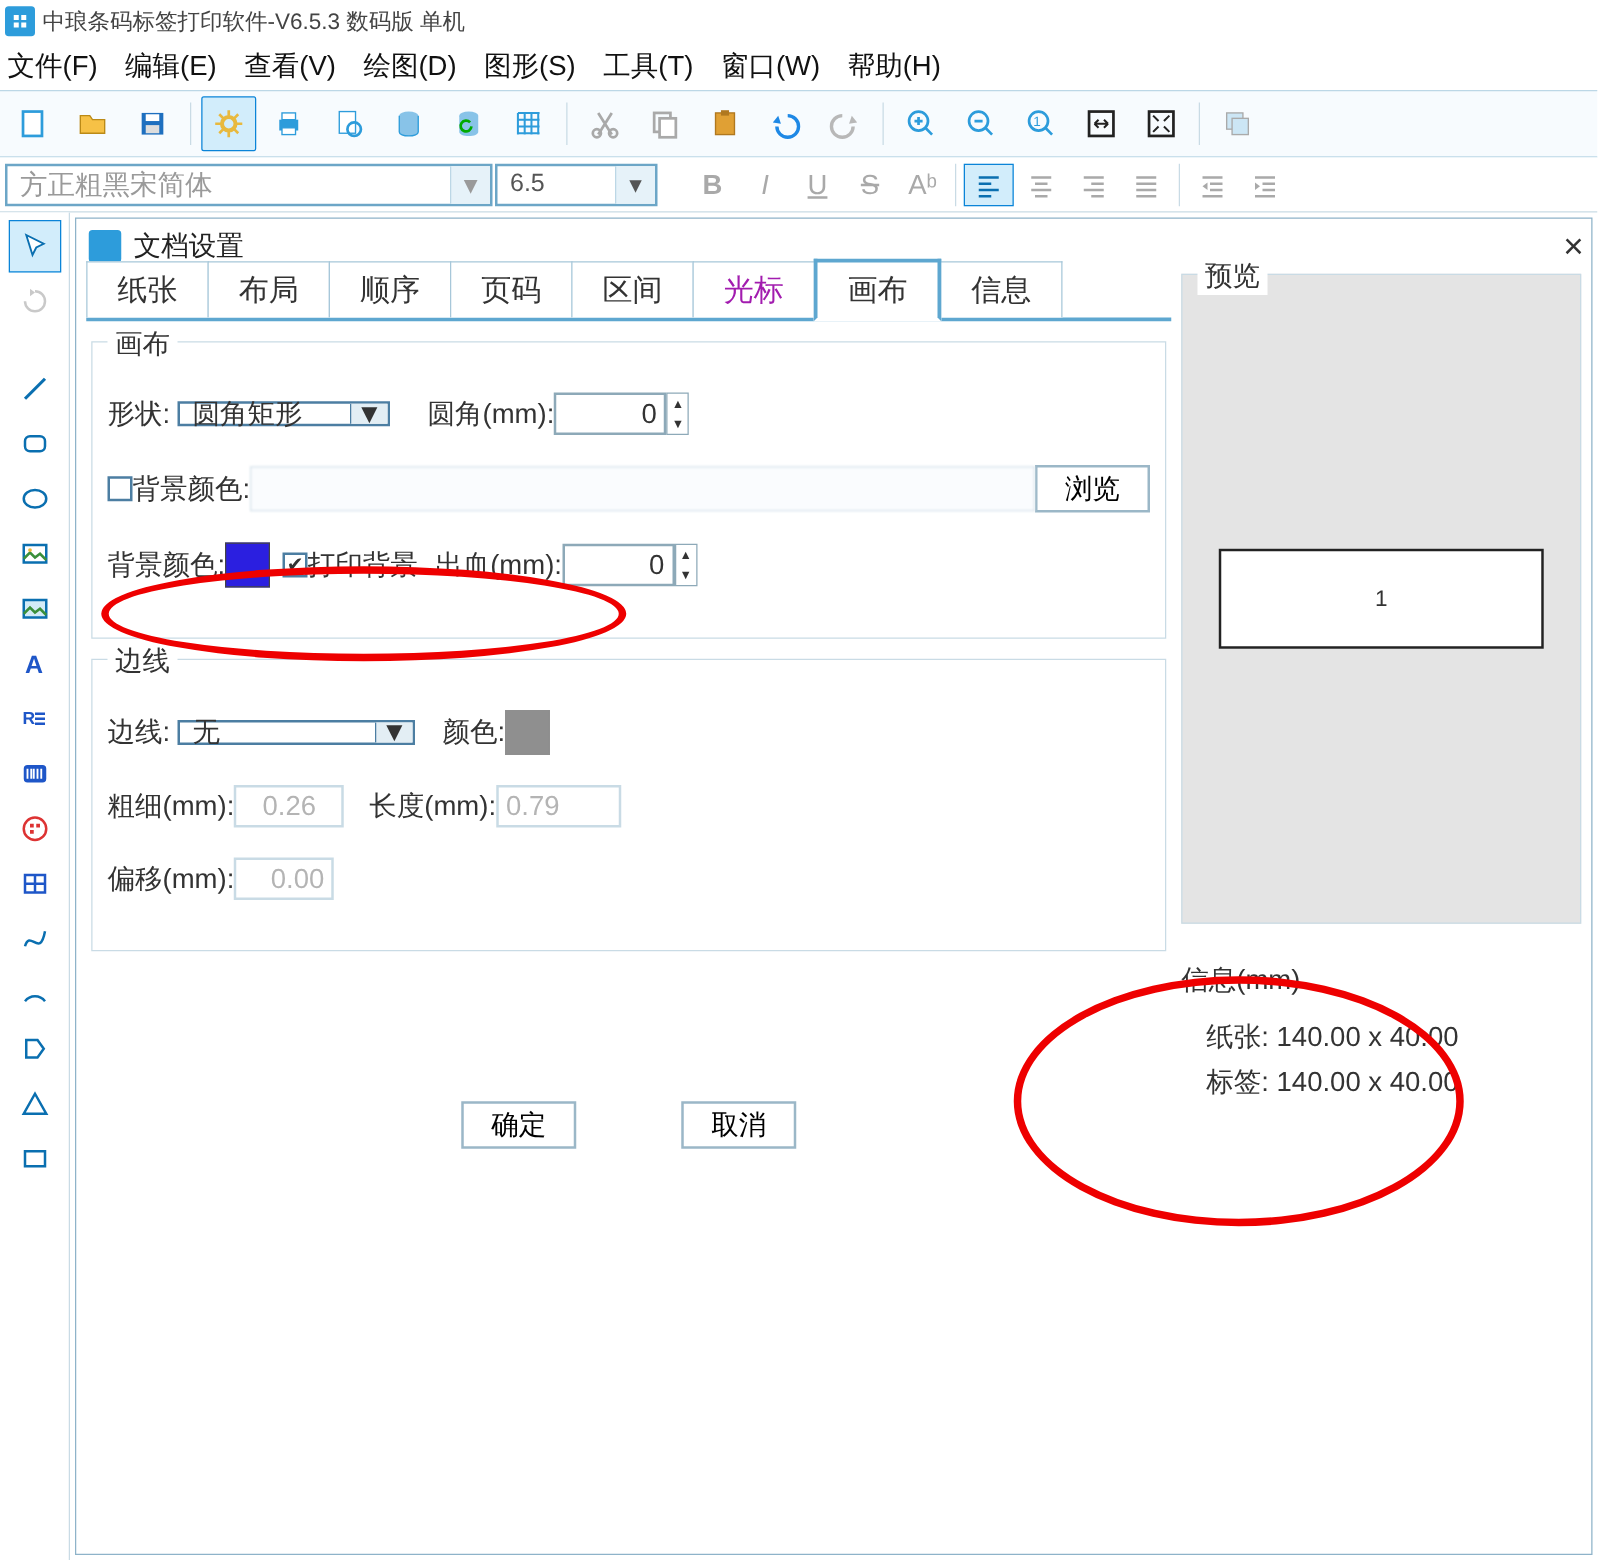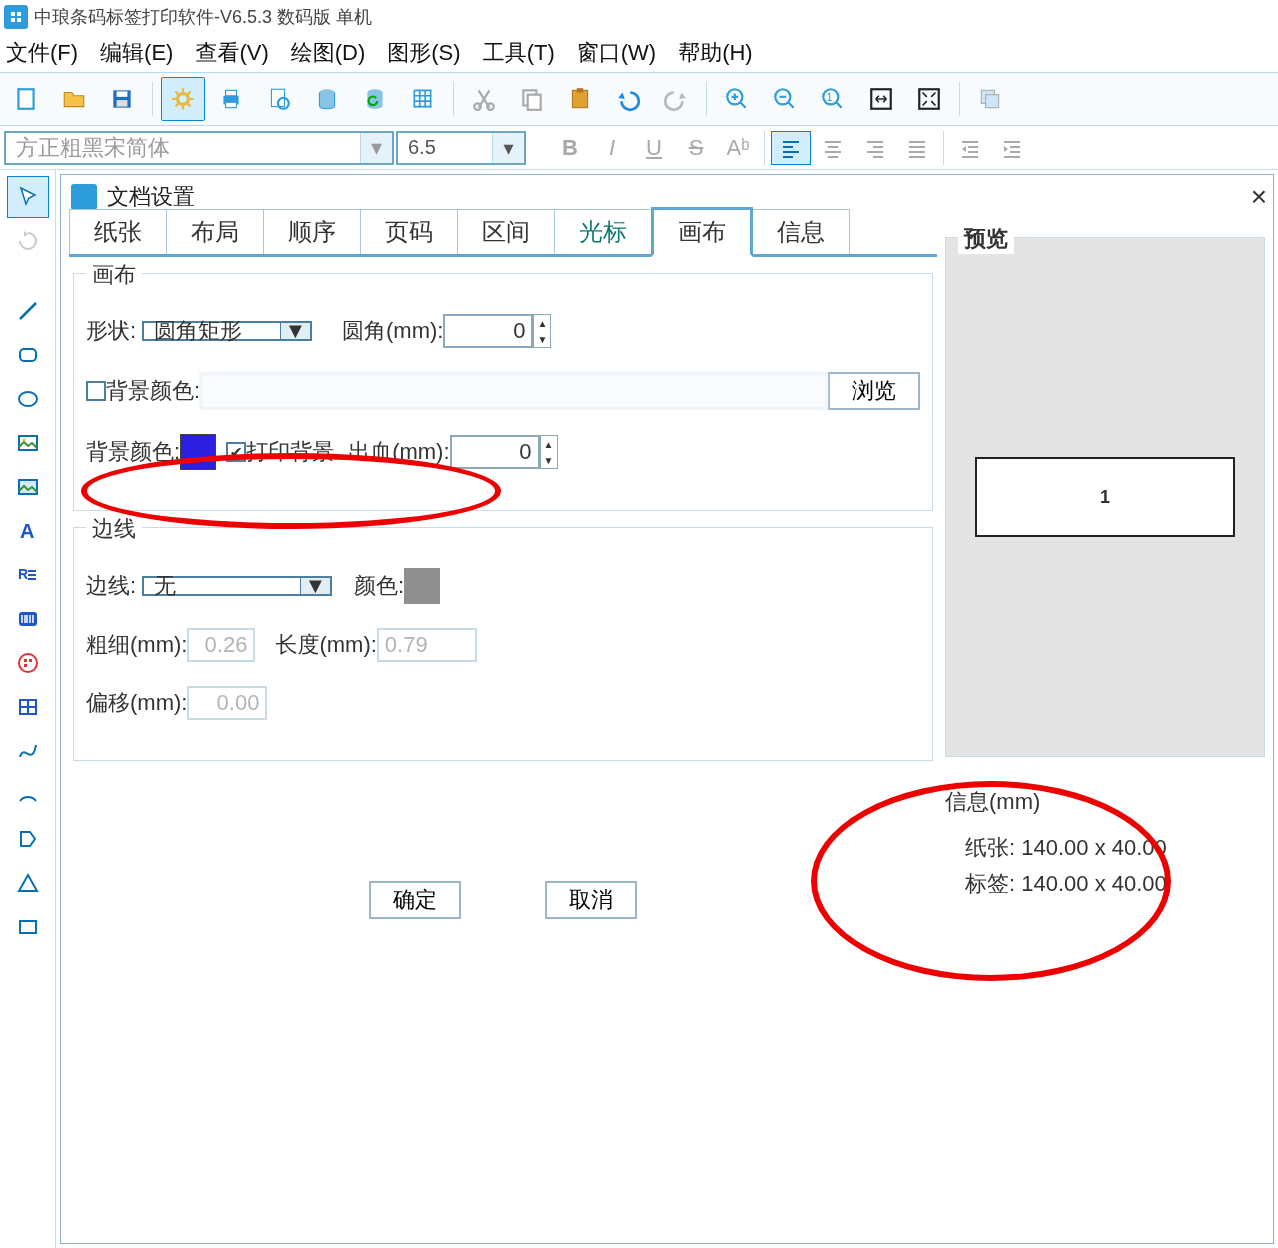--- a/index.html
+++ b/index.html
@@ -44,21 +44,21 @@
 .dlg-header .dlg-title { font-size: 22px; color: #222; }
 .dlg-close { position: absolute; right: 6px; top: 6px; font-size: 28px; cursor: pointer; }
 
 .dlg-body { display: flex; padding: 0 8px; gap: 8px; }
 .dlg-left { flex: 1; }
 .dlg-right { width: 320px; }
 
 
 .tabrow { border-bottom: 3px solid #5ea7d0; display: flex; height: 36px; align-items: flex-end; margin-top: 2px; }
 .tab { border: 1px solid #a7c7d9; border-bottom: none; background: #fff; padding: 6px 24px; font-size: 24px; margin-right: -1px; cursor: pointer; }
-.tab.disabled { color: #0f766e; }
+.tab.disabled { color: #a21caf; }
 .tab.active { border: 3px solid #5ea7d0; border-bottom: 3px solid #fff; position: relative; top: 3px; z-index: 2; background: #fff; }
 
 
 .gs { border: 1px solid #c9dbe5; margin: 16px 4px 0 4px; padding: 16px 12px 16px 12px; position: relative; }
 .gs .legend { position: absolute; top: -14px; left: 12px; background: #fff; padding: 0 6px; font-size: 22px; color: #333; }
 
 .row { display: flex; align-items: center; margin: 24px 0; }
 .lbl { font-size: 22px; color: #333; min-width: 56px; }
 .combo { height: 20px; border: 2px solid #4c7ea2; display: flex; align-items: center; padding: 0 10px; position: relative; font-size: 22px; background: #fff; min-width: 150px; }
 .combo .dd { position: absolute; right: 0; top: 0; bottom: 0; width: 30px; border-left: 1px solid #4c7ea2; background: #e3eef4; display: flex; align-items: center; justify-content: center; }
@@ -477,21 +477,21 @@
               <span>无</span>
               <div class="dd">▼</div>
             </div>
             <span style="width:22px"></span>
             <span class="lbl" style="min-width:auto">颜色:</span>
             <div class="color-sw" style="background:#8f8f8f; border-color:#8f8f8f"></div>
           </div>
 
           <div class="row">
             <span class="lbl" style="min-width:auto">粗细(mm):</span>
-            <div class="numbox dim" style="width:68px; justify-content:flex-end; border-color:#c9dbe5">
+            <div class="numbox dim" style="width:88px; justify-content:center; border-color:#c9dbe5">
                 <span>0.26</span>
               </div>
             <span style="width:20px"></span>
             <span class="lbl" style="min-width:auto">长度(mm):</span>
             <div class="numbox dim" style="width:100px; justify-content:flex-start; border-color:#c9dbe5">
                 <span>0.79</span>
               </div>
           </div>
 
           <div class="row">
@@ -502,21 +502,21 @@
           </div>
         </div>
 
         <div class="dlg-footer">
           <button class="btn" style="border-width:2px">确定</button>
           <button class="btn">取消</button>
         </div>
       </div>
 
       <div class="dlg-right">
-        <div class="preview-box" style="margin-top:18px;font-weight:bold;">
+        <div class="preview-box" style="">
           <span class="preview-legend">预览</span>
           <div class="label-preview">
             <span>1</span>
           </div>
         </div>
 
         <div class="info-box">
           <div class="info-title">信息(mm)</div>
           <div class="info-line">
             <span>纸张:</span>

